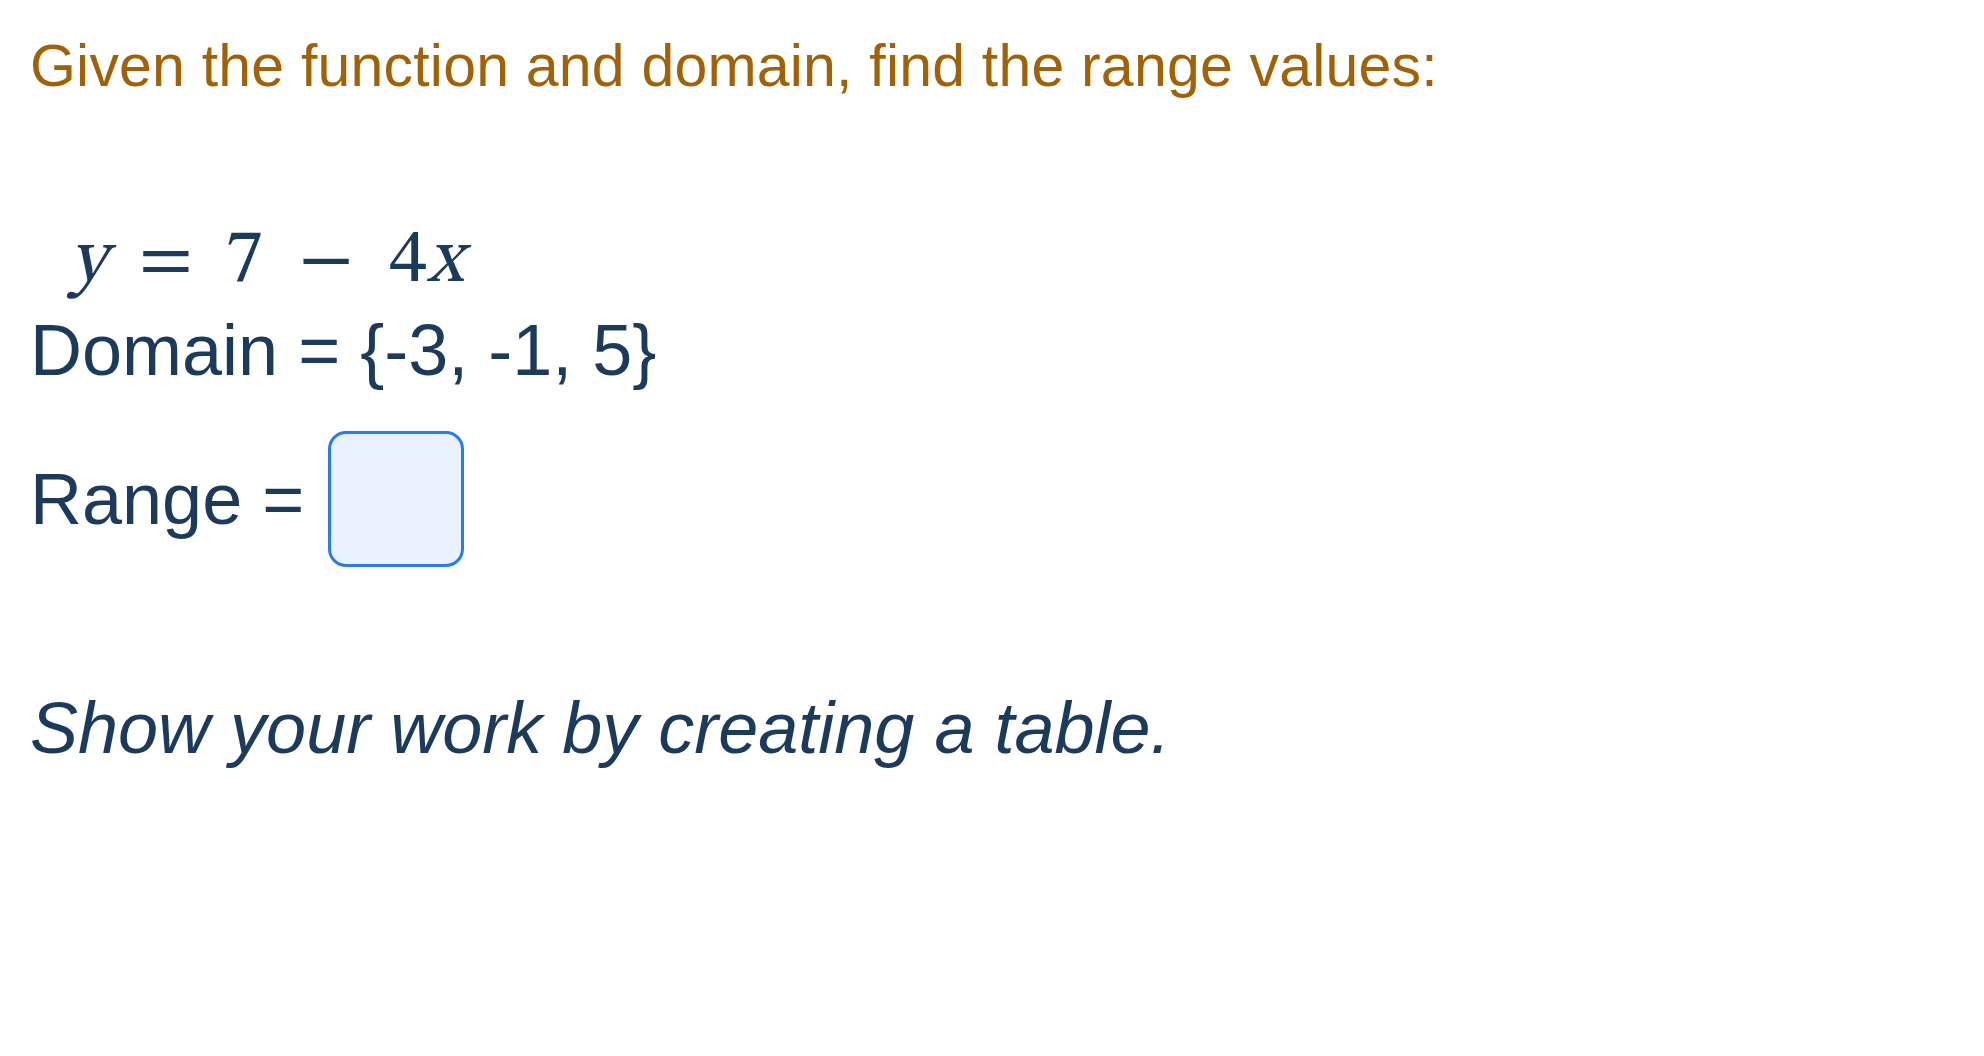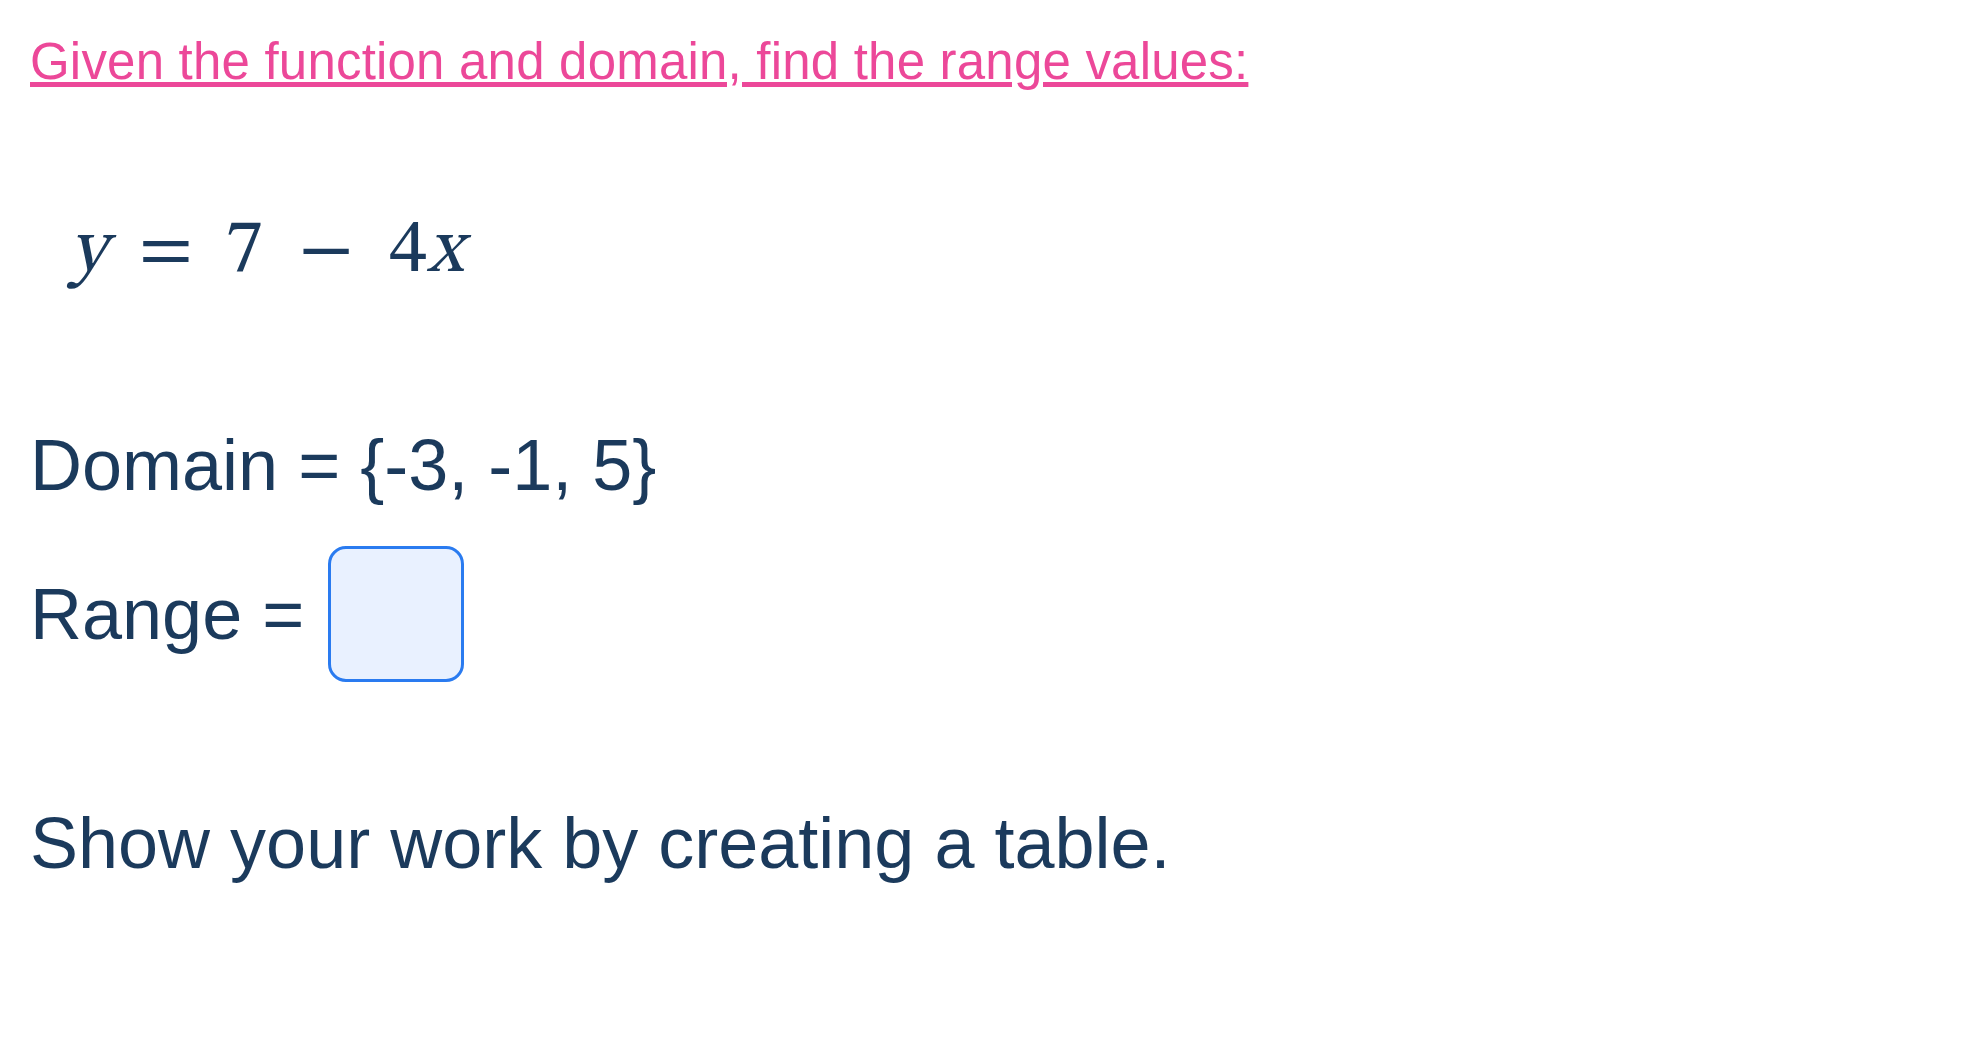--- a/index.html
+++ b/index.html
@@ -8,44 +8,42 @@
     width: 1984px;
     height: 1056px;
     background: #ffffff;
     font-family: "Segoe UI", "Helvetica Neue", Arial, sans-serif;
   }
   .page {
     padding: 30px 30px 0 30px;
     color: #1b3a5c;
   }
   .prompt {
-    font-size: 51px;
+    font-size: 59px;
     line-height: 1.25;
-    color: #ec4899;
+    color: #a16207;
     letter-spacing: 0.2px;
-    text-decoration: underline;
   }
   .equation {
     margin-top: 110px;
     font-size: 76px;
     color: #1b3a5c;
     font-family: "Cambria Math", "STIX Two Math", "Times New Roman", serif;
     margin-left: 40px;
   }
   .equation .var {
     font-style: italic;
   }
   .equation .eq {
     padding: 0 14px;
   }
   .equation .minus {
     padding: 0 18px;
   }
   .domain-line {
-    margin-top: 125px;
     font-size: 72px;
     color: #1b3a5c;
   }
   .range-line {
     margin-top: 40px;
     font-size: 72px;
     color: #1b3a5c;
     display: flex;
     align-items: center;
   }
@@ -59,20 +57,21 @@
     height: 130px;
     margin-left: 24px;
     border: 3px solid #2a7bf0;
     background: #e9f1ff;
     border-radius: 18px;
     vertical-align: middle;
   }
   .show-work {
     margin-top: 120px;
     font-size: 72px;
+    font-style: italic;
     color: #1b3a5c;
   }
 </style>
 </head>
 <body>
 
 <div class="page">
 
   <div class="prompt">Given the function and domain, find the range values:</div>
 

